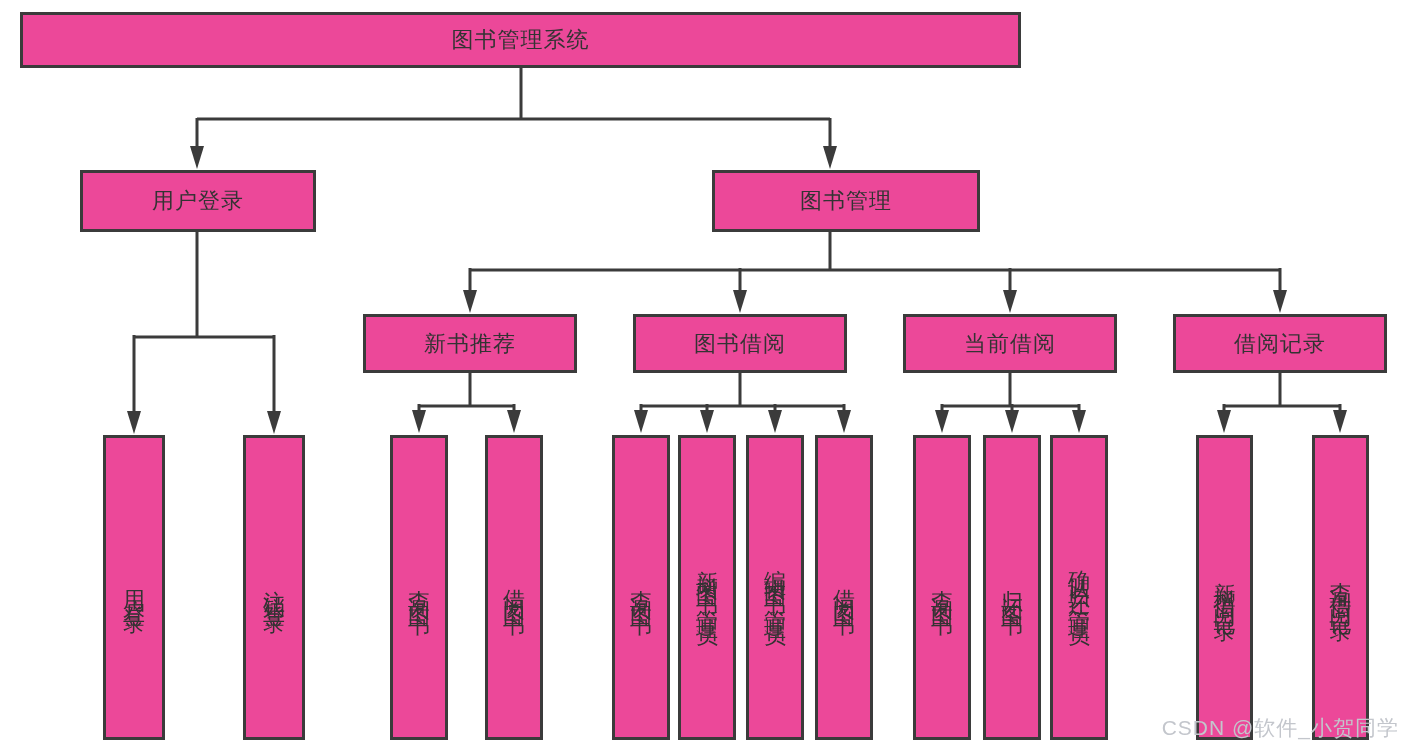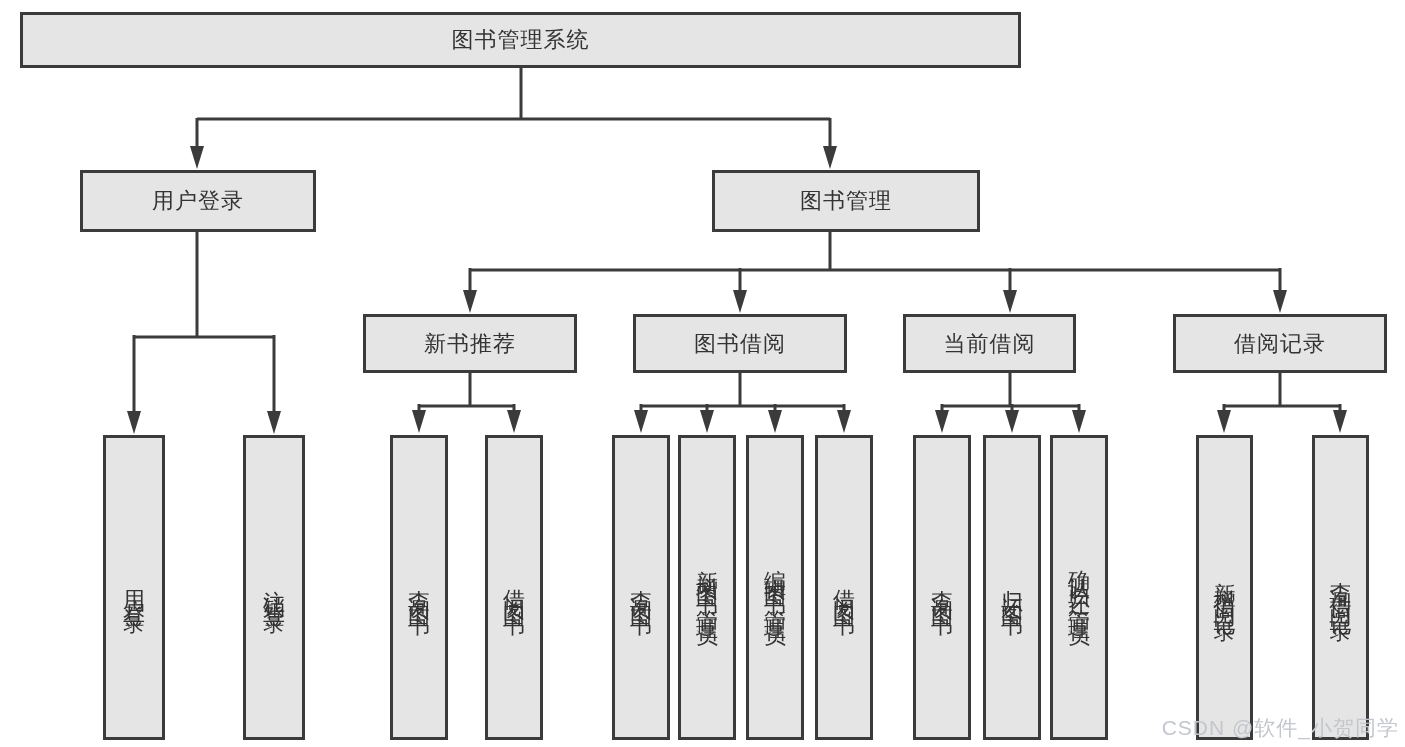--- a/index.html
+++ b/index.html
@@ -28,21 +28,21 @@
     fill: none;
   }
   .connectors polygon {
     fill: #3b3b3b;
     stroke: none;
   }
   .node {
     position: absolute;
     box-sizing: border-box;
     border: 3px solid #3b3b3b;
-    background: #e5e5e5;
+    background: #ec4899;
     color: #333333;
     display: flex;
     align-items: center;
     justify-content: center;
     font-size: 22px;
     letter-spacing: 1px;
   }
   .leaf {
     writing-mode: vertical-lr;
     text-orientation: mixed;
@@ -109,21 +109,21 @@
     <polygon points="1333,410 1347,410 1340,433"></polygon>
   </svg>
 
   <div class="node" style="left:20px; top:12px; width:1001px; height:56px;">图书管理系统</div>
 
   <div class="node" style="left:80px; top:170px; width:236px; height:62px;">用户登录</div>
   <div class="node" style="left:712px; top:170px; width:268px; height:62px;">图书管理</div>
 
   <div class="node" style="left:363px; top:314px; width:214px; height:59px;">新书推荐</div>
   <div class="node" style="left:633px; top:314px; width:214px; height:59px;">图书借阅</div>
-  <div class="node" style="left:903px; top:314px; width:173px; height:59px;">当前借阅</div>
+  <div class="node" style="left:903px; top:314px; width:214px; height:59px;">当前借阅</div>
   <div class="node" style="left:1173px; top:314px; width:214px; height:59px;">借阅记录</div>
 
   <div class="node leaf" style="left:103px; top:435px; width:62px; height:305px;">用户登录</div>
   <div class="node leaf" style="left:243px; top:435px; width:62px; height:305px;">注销登录</div>
 
   <div class="node leaf" style="left:390px; top:435px; width:58px; height:305px;">查询图书</div>
   <div class="node leaf" style="left:485px; top:435px; width:58px; height:305px;">借阅图书</div>
 
   <div class="node leaf" style="left:612px; top:435px; width:58px; height:305px;">查询图书</div>
   <div class="node leaf" style="left:678px; top:435px; width:58px; height:305px;">新增图书（管理员）</div>

